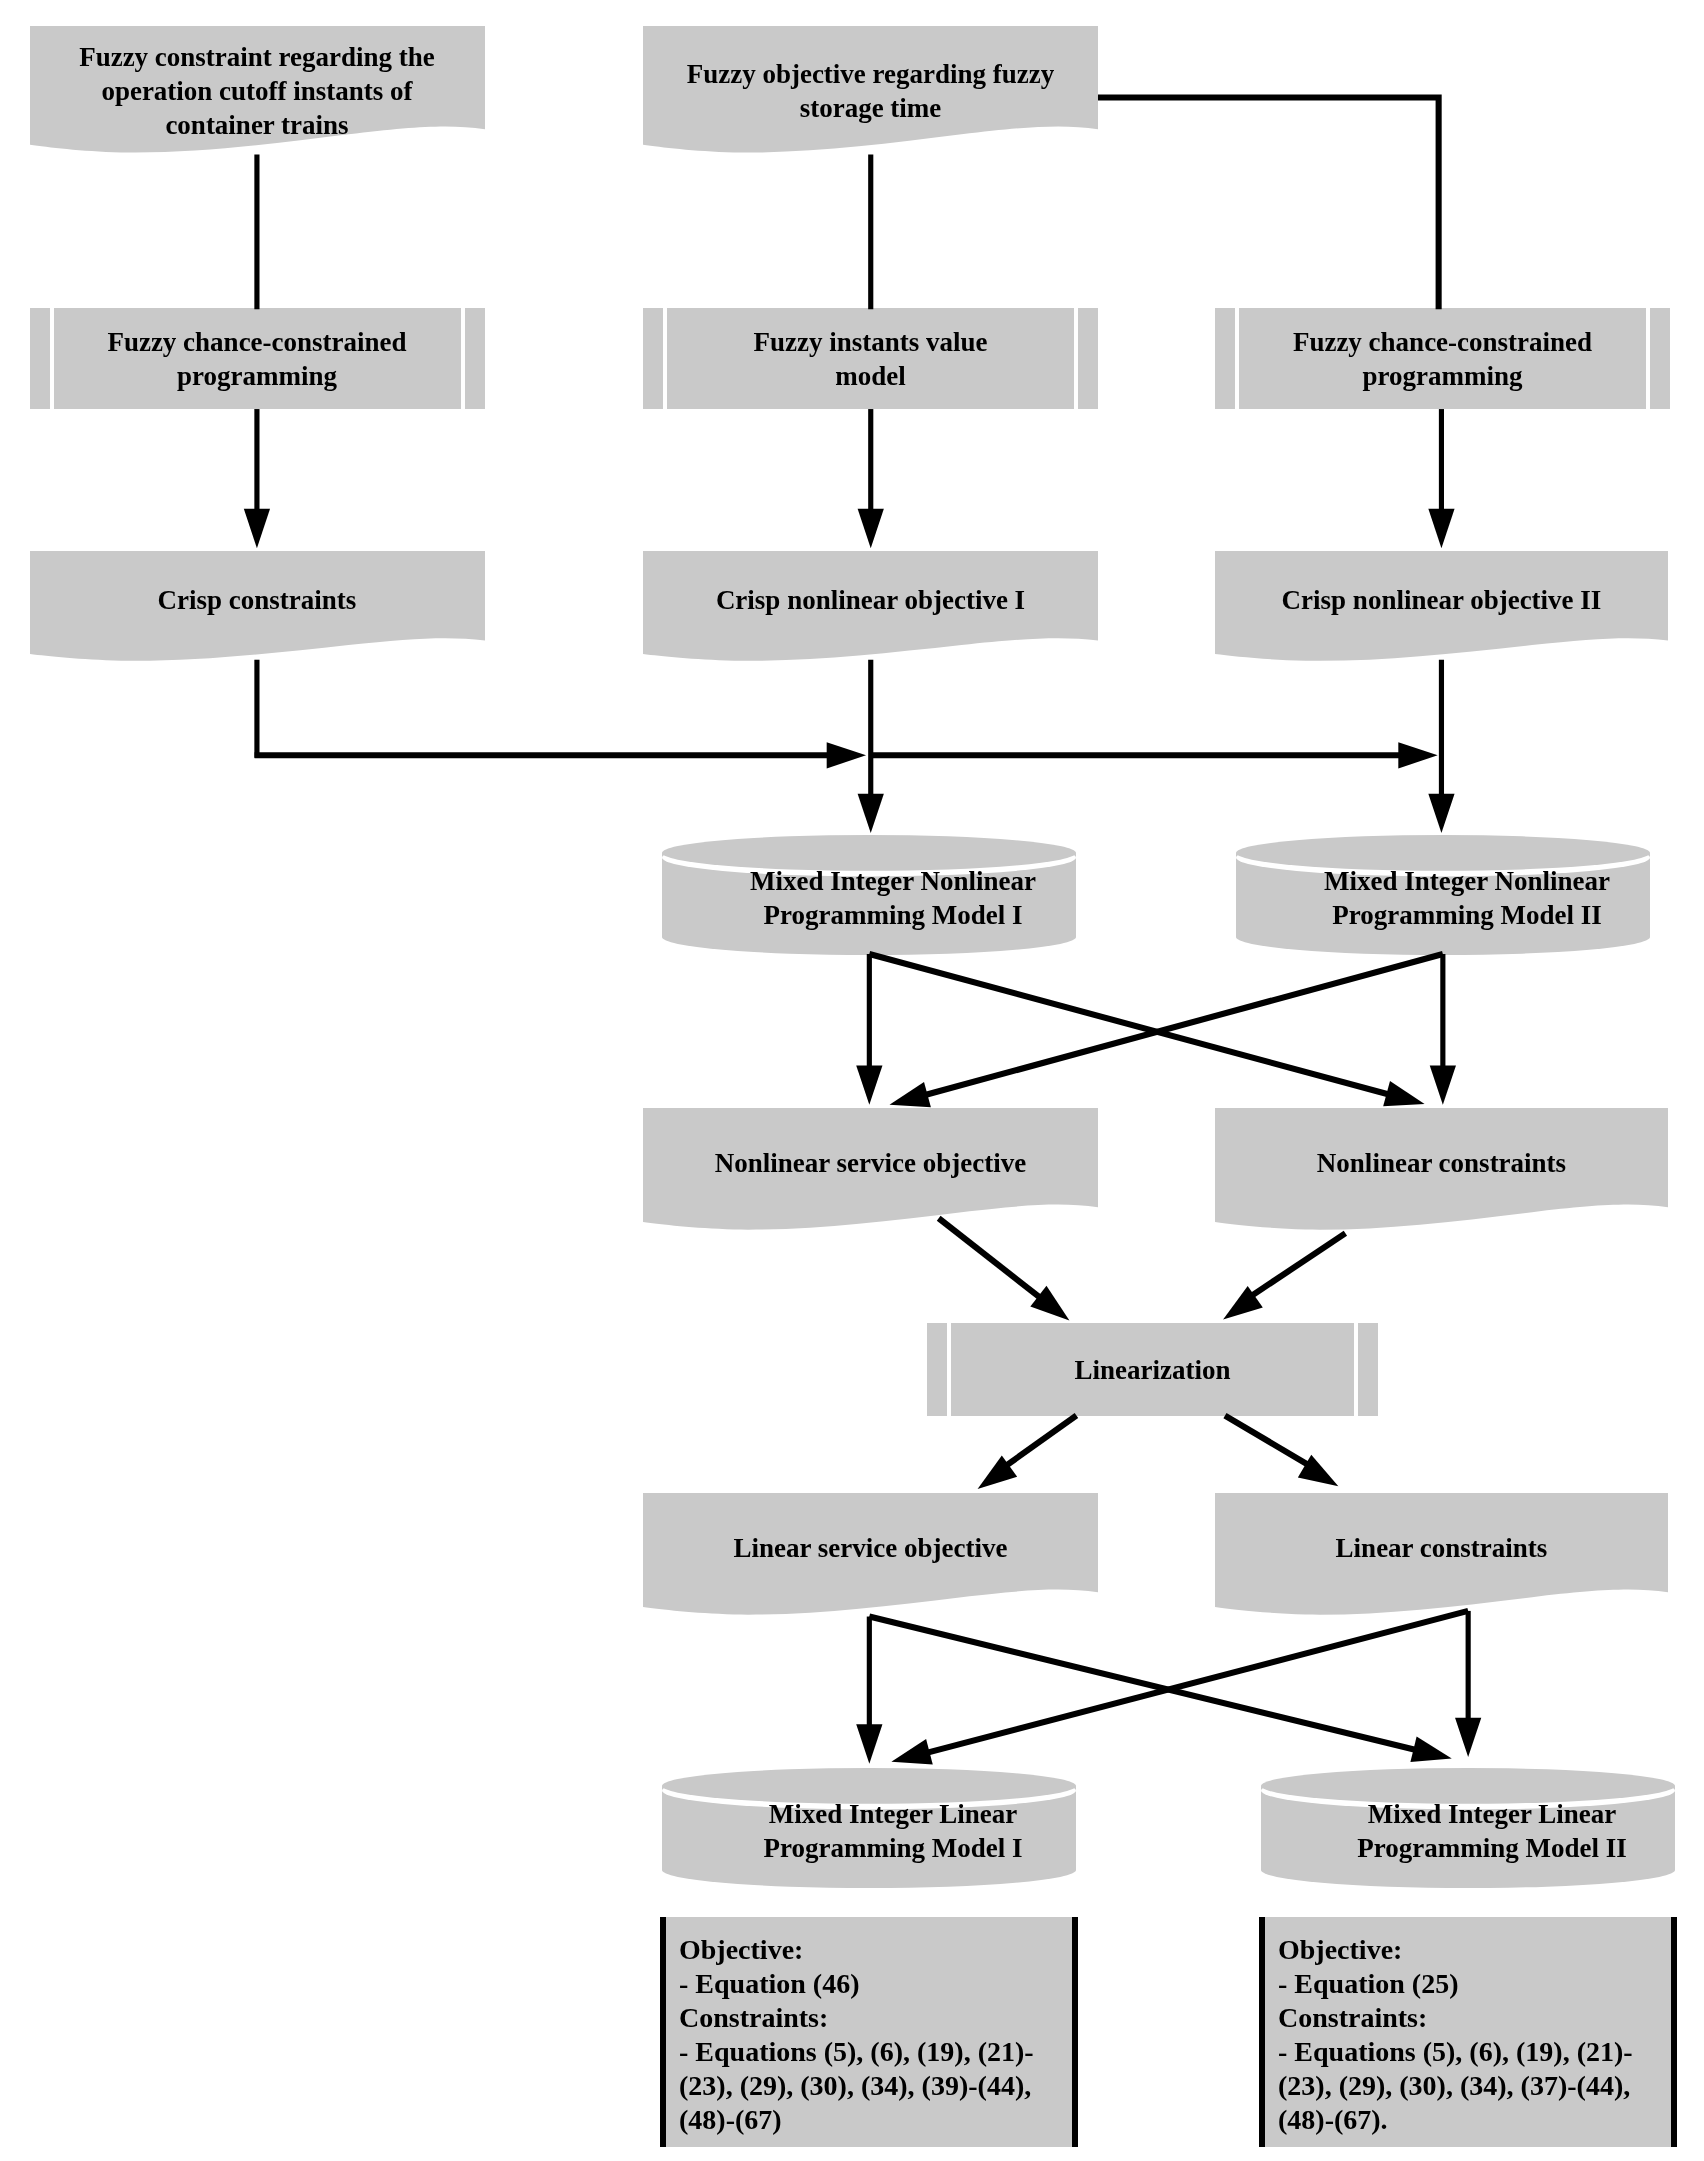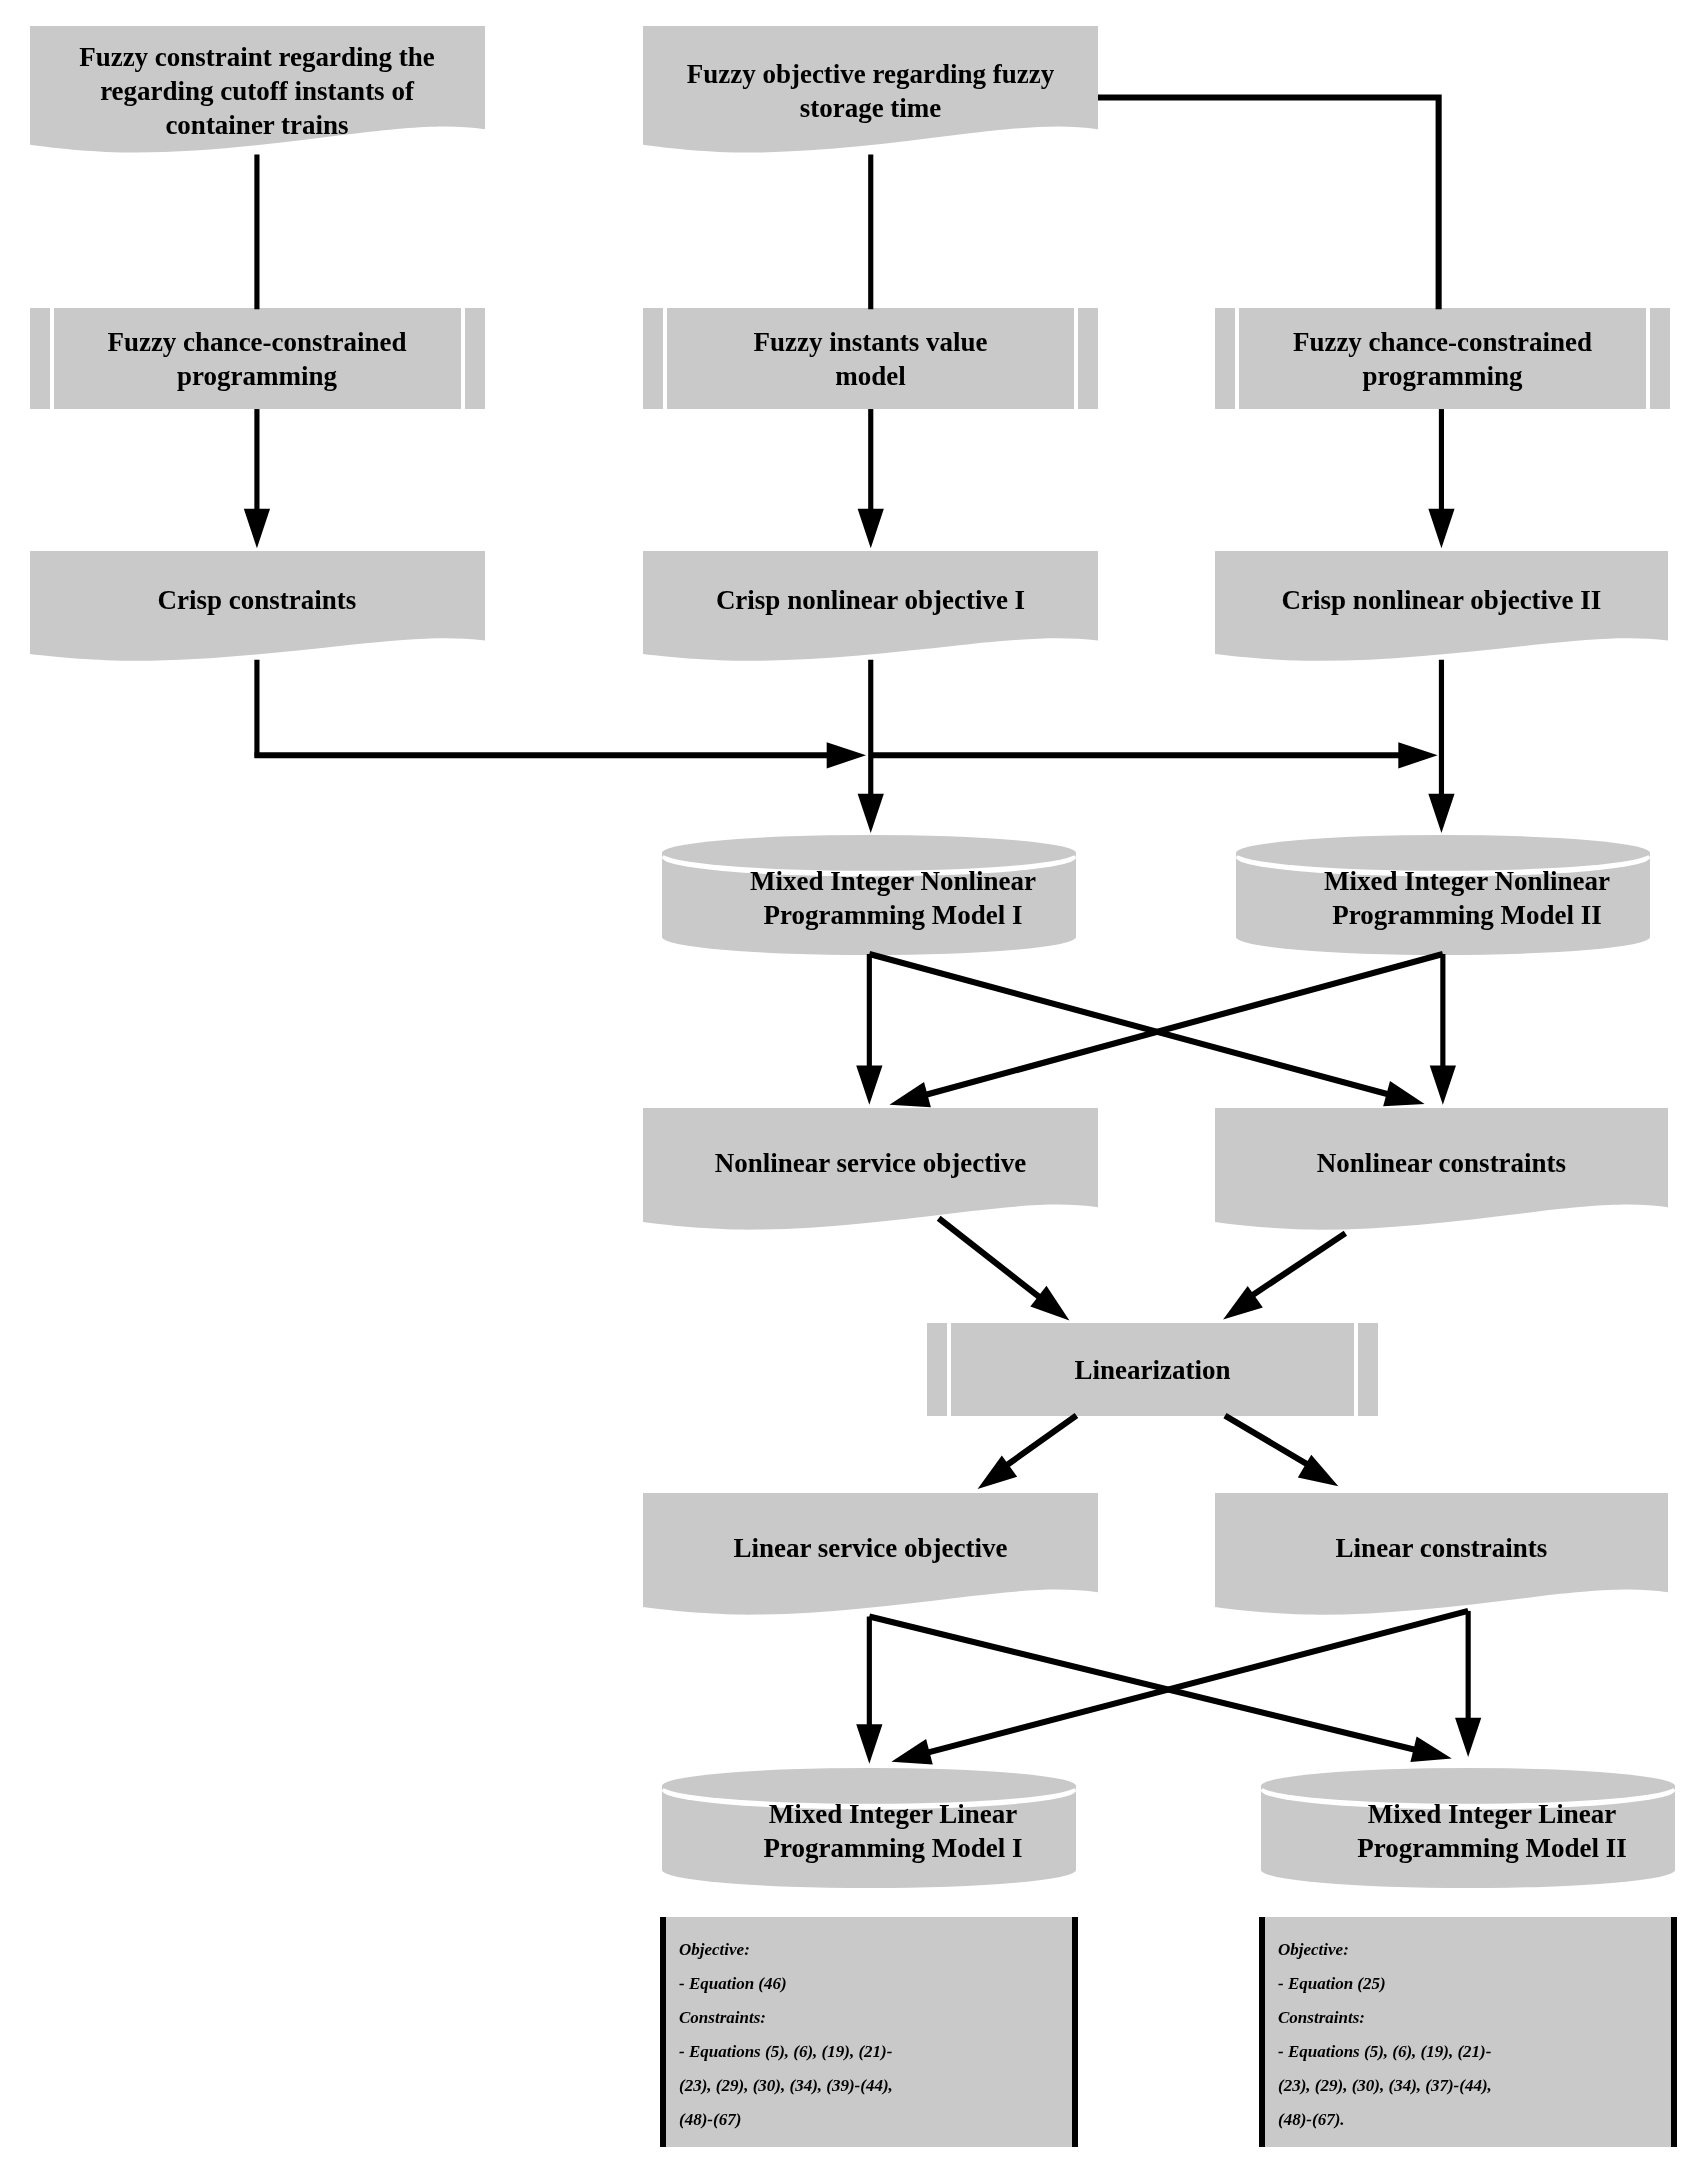--- a/index.html
+++ b/index.html
@@ -17,21 +17,21 @@
   .process { background:linear-gradient(90deg,
               #c9c9c9 0px, #c9c9c9 19.7px,
               #ffffff 19.7px, #ffffff 24.4px,
               #c9c9c9 24.4px, #c9c9c9 calc(100% - 24.4px),
               #ffffff calc(100% - 24.4px), #ffffff calc(100% - 19.7px),
               #c9c9c9 calc(100% - 19.7px), #c9c9c9 100%);font-family:Liberation Serif, serif; }
   .cyl .shape { position:absolute; left:0; top:0; width:100%; height:100%; }
   .cyl .label { padding-top:5.6px;margin-left:48px; }
   .infobox { background:#c9c9c9; border-left:6.6px solid #000; border-right:6.6px solid #000;
              box-sizing:border-box; padding:16px 11.2px 0 13px; }
-  .infobox .iln { font-size:17px; line-height:34px; white-space:nowrap; text-align:left;font-style:italic; }
+  .infobox .iln { font-size:28px; line-height:34px; white-space:nowrap; text-align:left; }
   svg.overlay { position:absolute; left:0; top:0; z-index:2; }
 </style>
 </head>
 <body>
 
 <div class="stage">
 
   <svg class="overlay" width="1704" height="2161" viewBox="0 0 3636 4612">
     <g stroke="#000000" stroke-width="11" fill="none">
 
@@ -89,21 +89,21 @@
       <path d="M0,0 L-84,-28 L-84,28 Z" transform="translate(1902,3760) rotate(165.3)"></path>
     </g>
   </svg>
 
   <div class="node doc row1" style="left:29.5px;top:26px;width:455px;height:129px">
     <svg class="shape" viewBox="0 0 100 100" preserveAspectRatio="none">
       <path d="M0,0 H100 V80 C92,76 84,78 70,84 C52,92 36,99 20,98 C11,97 4,94 0,92 Z" fill="#c9c9c9"></path>
     </svg>
     <div class="label">
       <div class="ln">Fuzzy constraint regarding the</div>
-      <div class="ln">regarding cutoff instants of</div>
+      <div class="ln">operation cutoff instants of</div>
       <div class="ln">container trains</div>
     </div>
   </div>
 
   <div class="node doc row1" style="left:643px;top:26px;width:455px;height:129px">
     <svg class="shape" viewBox="0 0 100 100" preserveAspectRatio="none">
       <path d="M0,0 H100 V80 C92,76 84,78 70,84 C52,92 36,99 20,98 C11,97 4,94 0,92 Z" fill="#c9c9c9"></path>
     </svg>
     <div class="label">
       <div class="ln">Fuzzy objective regarding fuzzy</div>

